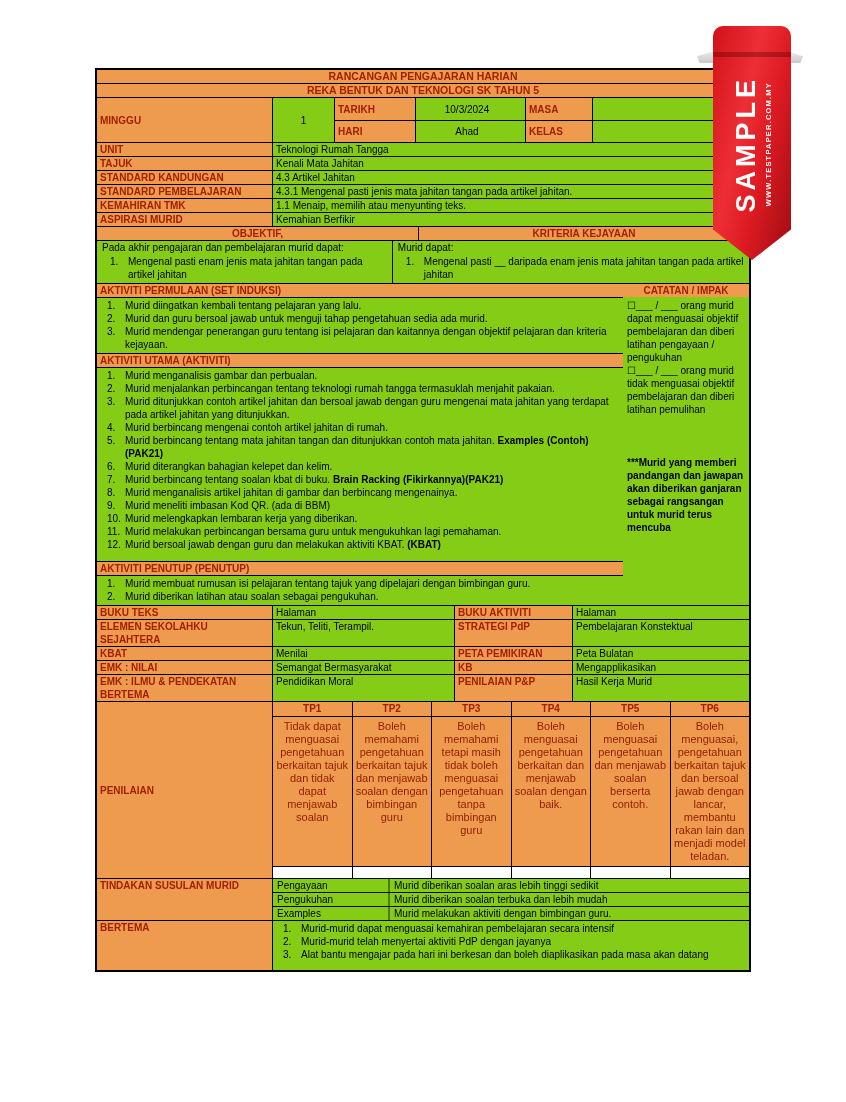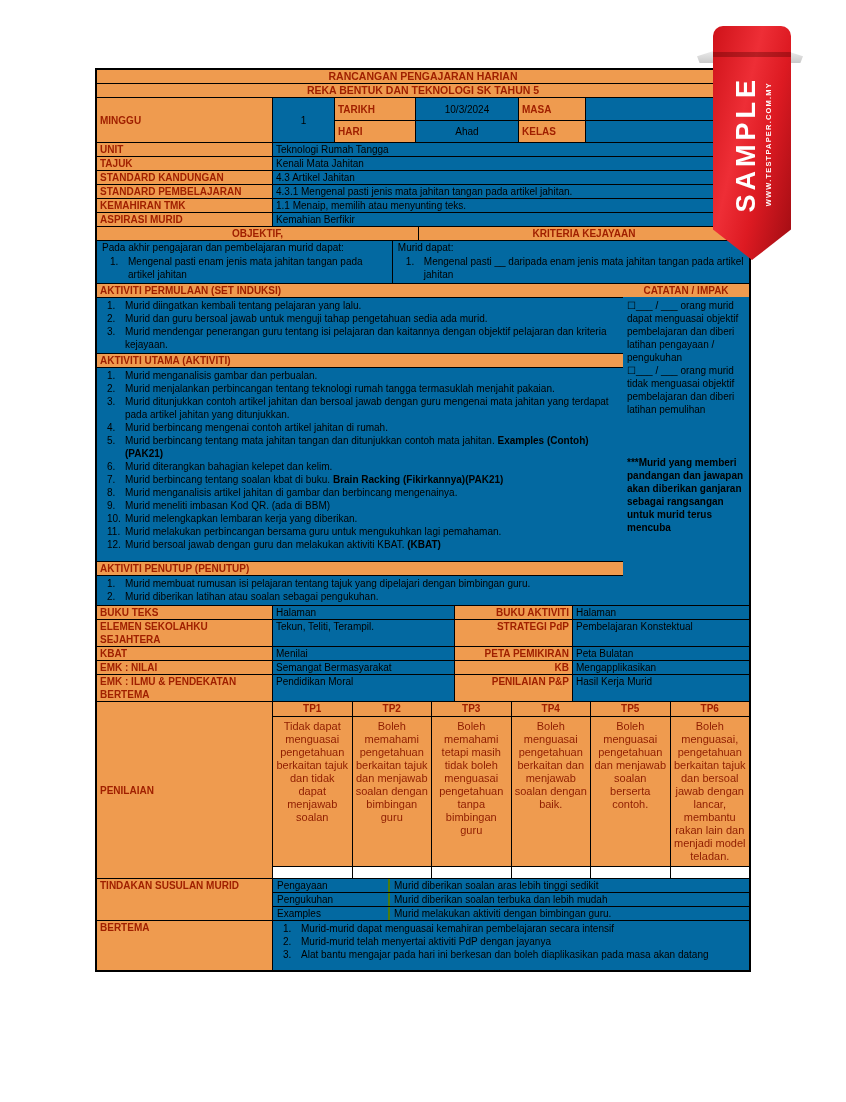--- a/index.html
+++ b/index.html
@@ -1,39 +1,39 @@
 <!DOCTYPE html>
 <html><head>
 <meta charset="utf-8">
 <style>
   * { box-sizing: border-box; margin: 0; padding: 0; }
   html,body { width: 846px; height: 1102px; background: #ffffff; }
   body { position: relative; font-family: "Liberation Sans", sans-serif; color: #000; }
 
   .tbl { position: absolute; left: 95px; top: 68px; width: 656px;
-         border: 2px solid #000; font-size: 10px; line-height: 13px; background:#0369a1; }
+         border: 2px solid #000; font-size: 10px; line-height: 13px; background:#84cc16; }
 
   .r  { display: flex; align-items: stretch; }
   .tbl > .r + .r { border-top: 1px solid #000; }
   .col > .rr + .rr { border-top: 1px solid #000; }
   .r > .c + .c, .rr > .c + .c { border-left: 1px solid #000; }
 
   .c   { padding: 0 3px; }
   .p0  { padding: 0; }
   .or  { background: #EF9B4F; }
   .lbl { color: #A02000; font-weight: bold; }
   .ctr { text-align: center; }
   .vc  { display: flex; align-items: center; }
   .hc  { display: flex; align-items: center; justify-content: center; }
   .col { display: flex; flex-direction: column; }
   .fill{ flex: 1 1 auto; min-width: 0; }
 
   .w175{ flex: 0 0 175px; } .w62{ flex: 0 0 62px; } .w80{ flex: 0 0 80px; }
-  .w103{ flex: 0 0 103px; } .w67{ flex: 0 0 67px; } .w182{ flex: 0 0 182px; }
-  .w118{ flex: 0 0 118px; text-align: right; } .w115{ flex: 0 0 115px; } .w126{ flex: 0 0 126px; }
+  .w103{ flex: 0 0 103px; } .w67{ flex: 0 0 67px; margin-left: 7px; } .w182{ flex: 0 0 182px; }
+  .w118{ flex: 0 0 118px; } .w115{ flex: 0 0 115px; } .w126{ flex: 0 0 126px; }
 
   .title-row { min-height: 13px; font-size: 10.5px; }
   .subr { min-height: 22px; }
   .info-row { min-height: 14px; }
   .sec-h { min-height: 13px; }
   .obj-body { min-height: 42px; }
 
   .li { display: flex; align-items: flex-start; }
   .li .num { flex: 0 0 26px; padding-left: 8px; }
   .li .txt { flex: 1 1 auto; min-width: 0; }

